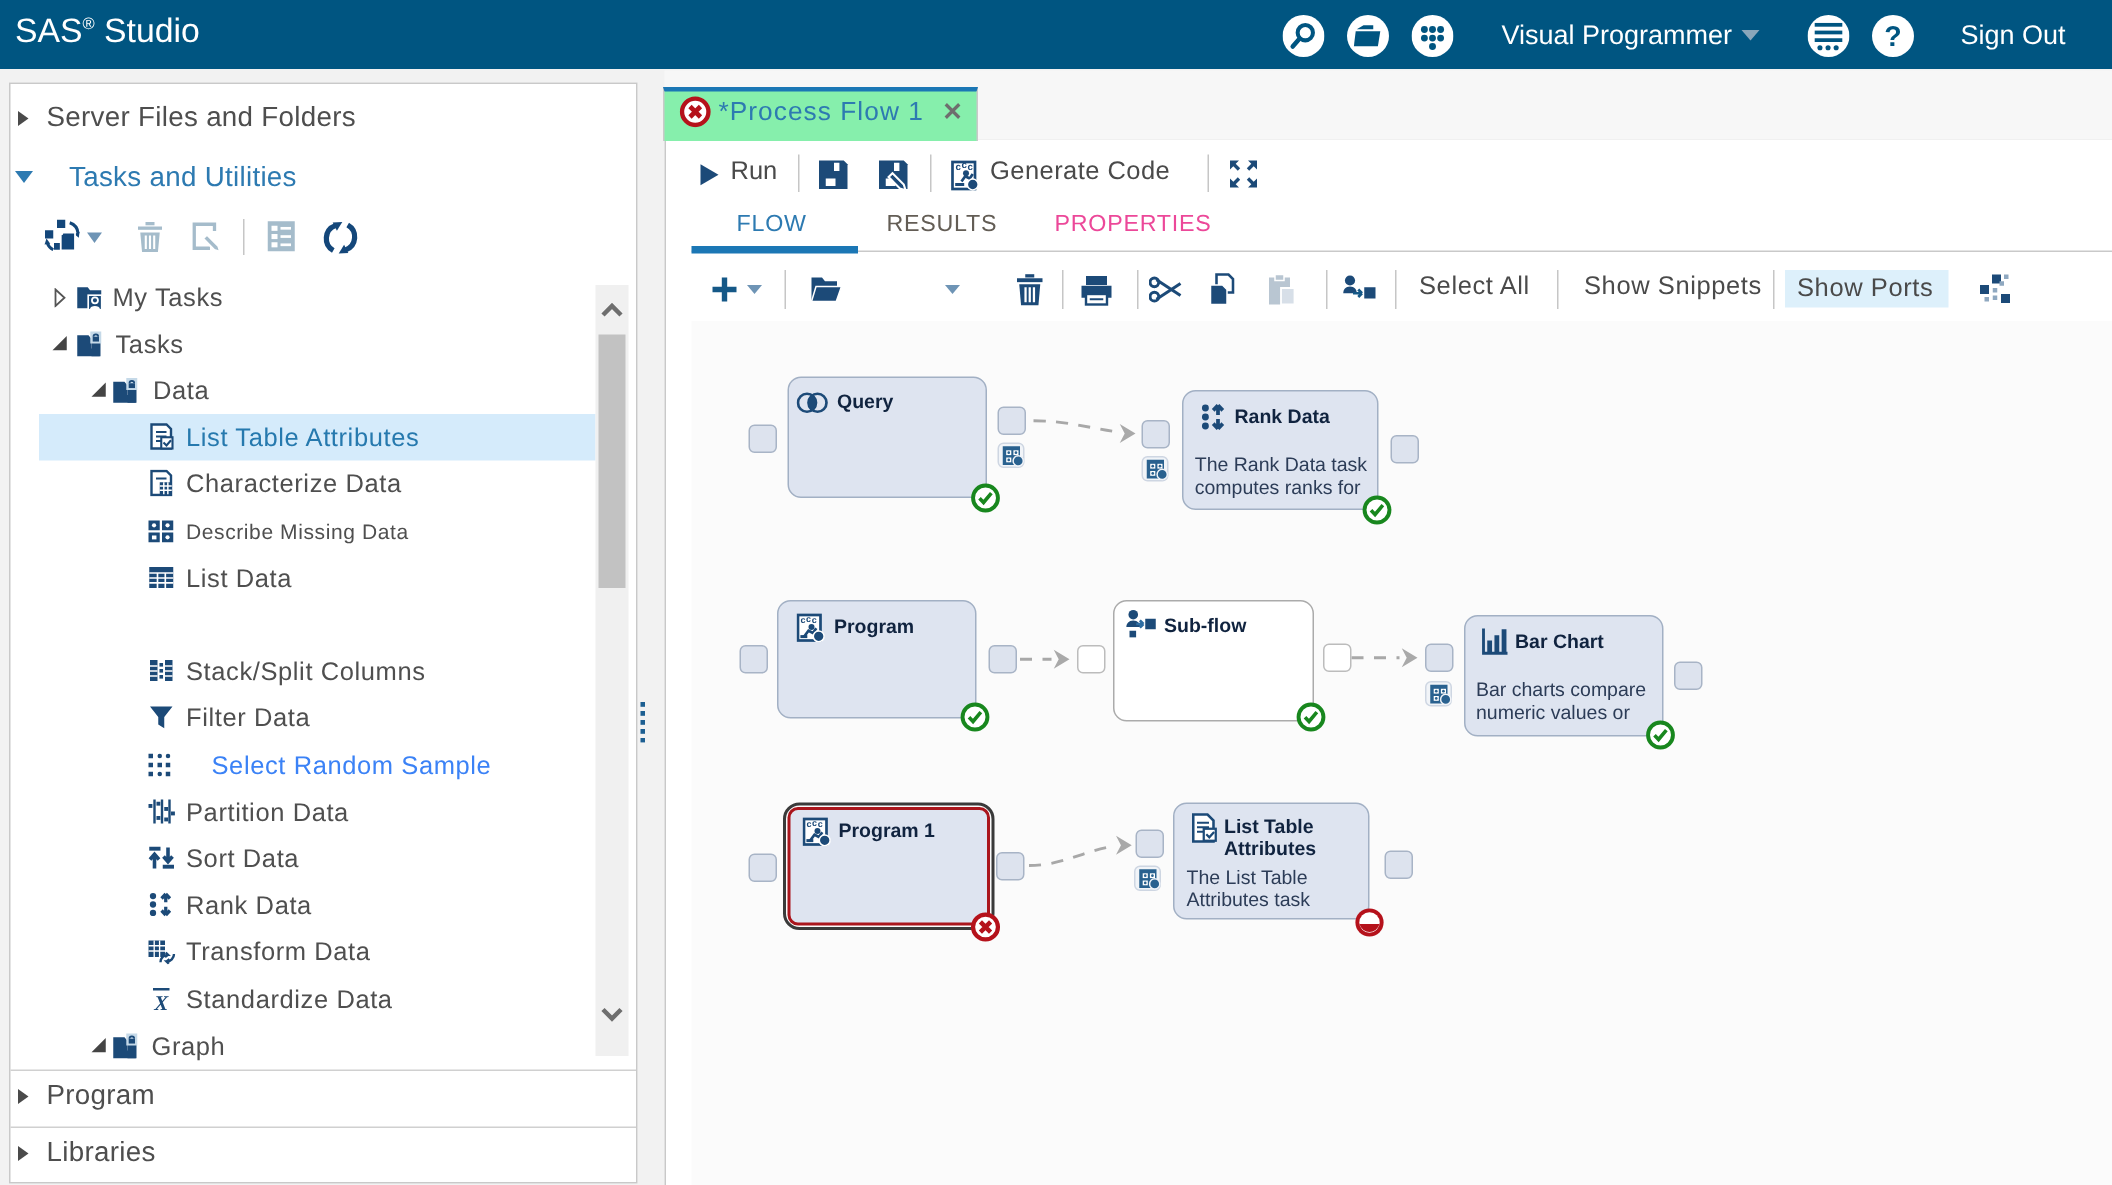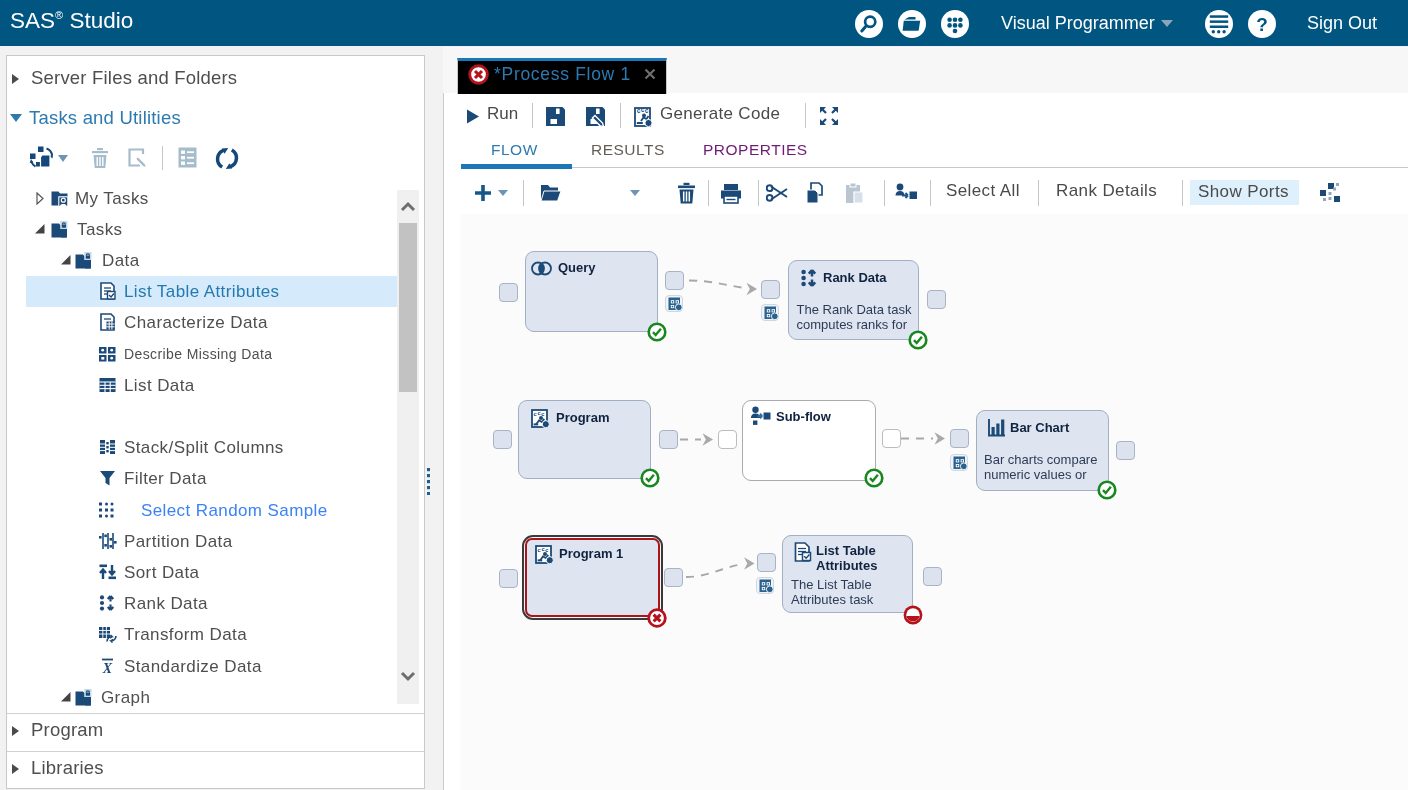--- a/index.html
+++ b/index.html
@@ -2,21 +2,21 @@
 <html><head>
 <meta charset="utf-8">
 <style>
 html,body{margin:0;padding:0;}
 body{font-family:"Liberation Sans",sans-serif;width:1408px;height:790px;overflow:hidden;background:#f2f2f2;position:relative;}
 .abs{position:absolute;}
 #topbar{position:absolute;left:0;top:0;width:1408px;height:46px;background:#005581;color:#fff;}
 #leftpanel{position:absolute;left:6px;top:55px;width:419px;height:734px;background:#fff;border:1px solid #c9c9c9;box-sizing:border-box;}
 #mainpanel{position:absolute;left:443px;top:93px;width:965px;height:697px;background:#fff;border-left:1px solid #c9c9c9;box-sizing:border-box;}
 #tabstrip-bg{position:absolute;left:443px;top:47px;width:965px;height:46px;background:#f7f7f7;border-bottom:1px solid #c9c9c9;}
-#tab1{position:absolute;left:442px;top:58px;width:210px;height:36px;background:#000000;border:1px solid #c9c9c9;border-bottom:none;border-top:3px solid #1b77b5;box-sizing:border-box;margin-left:15px;}
+#tab1{position:absolute;left:442px;top:58px;width:210px;height:36px;background:#86efac;border:1px solid #c9c9c9;border-bottom:none;border-top:3px solid #1b77b5;box-sizing:border-box;}
 .vsep{position:absolute;width:1px;background:#c6c6c6;}
 .hline{position:absolute;height:1px;background:#d0d0d0;}
 .tri-r{display:inline-block;width:0;height:0;border-top:5px solid transparent;border-bottom:5px solid transparent;border-left:7px solid #4a4a4a;}
 .tri-d{display:inline-block;width:0;height:0;border-left:6px solid transparent;border-right:6px solid transparent;border-top:8px solid #2d7ab1;}
 .node{position:absolute;background:#dee4f0;border:1.5px solid #a2b0c4;border-radius:9px;box-sizing:border-box;}
 .port{position:absolute;width:19px;height:19px;border:1.5px solid #a8b4c6;border-radius:4px;background:#dde3ee;box-sizing:border-box;}
 .wport{position:absolute;width:19px;height:19px;border:1.5px solid #bcbcbc;border-radius:4px;background:#fff;box-sizing:border-box;}
 .ntitle{position:absolute;font-size:13px;font-weight:bold;color:#10233f;white-space:nowrap;}
 .nbody{position:absolute;font-size:13px;color:#2c3c57;line-height:14.5px;white-space:nowrap;}
 .dicon{position:absolute;width:18px;height:17px;border:1px solid #ced6e2;border-radius:4px;background:#f1f4f8;box-sizing:border-box;}
@@ -71,21 +71,21 @@
     </svg>
   <div class="abs" style="left:1307px;top:13px;font-size:18px;">Sign Out</div>
 </div>
 <div id="tabstrip-bg"></div>
 <div id="leftpanel">
 
   <div class="abs" style="left:5px;top:7px;width:400px;height:30px;font-size:18.5px;letter-spacing:0.2px;color:#4e4e4e;line-height:30px;">
     <span class="tri-r" style="margin-left:0px;"></span><span style="margin-left:12px;">Server Files and Folders</span>
   </div>
   <div class="abs" style="left:3px;top:47px;width:400px;height:30px;font-size:18.5px;letter-spacing:0.2px;color:#2d7ab1;line-height:30px;">
-    <span class="tri-d" style="vertical-align:2px;"></span><span style="margin-left:7px;">Tasks and Utilities</span>
+    <span class="tri-d" style="vertical-align:2px;"></span><span style="margin-left:24px;">Tasks and Utilities</span>
   </div>
   <div class="abs" style="left:0;top:89px;width:410px;height:30px;">
     <svg class="abs" style="left:22px;top:0px;" width="26" height="26" viewBox="0 0 26 26">
         <g fill="#14477a">
           <rect x="9" y="1.5" width="5.5" height="5.5"></rect>
           <rect x="1" y="8.5" width="5.5" height="5.5"></rect>
           <rect x="7" y="17" width="4.5" height="4.5"></rect>
         </g>
         <path d="M17.5 3.5 a8 8 0 0 1 5.5 7" fill="none" stroke="#14477a" stroke-width="2"></path>
         <path d="M23.5 13.5 l-3-2.5 3.5-1.5 z" fill="#14477a"></path>
@@ -431,21 +431,21 @@
         <g fill="#1c4a78">
           <path d="M1 1 h6 l-2.2 2.2 3 3 -1.6 1.6 -3-3 L1 7 z"></path>
           <path d="M19 1 v6 l-2.2-2.2 -3 3 -1.6-1.6 3-3 L13 1 z"></path>
           <path d="M1 19 v-6 l2.2 2.2 3-3 1.6 1.6 -3 3 L7 19 z"></path>
           <path d="M19 19 h-6 l2.2-2.2 -3-3 1.6-1.6 3 3 2.2-2.2 z"></path>
         </g>
       </svg>
 </div>
 <div class="abs" style="left:47px;top:48px;font-size:15.5px;letter-spacing:0.5px;color:#2d7ab1;">FLOW</div>
 <div class="abs" style="left:147px;top:48px;font-size:15.5px;letter-spacing:0.5px;color:#635d55;">RESULTS</div>
-<div class="abs" style="left:259px;top:48px;font-size:15.5px;letter-spacing:0.5px;color:#701a75;">PROPERTIES</div>
+<div class="abs" style="left:259px;top:48px;font-size:15.5px;letter-spacing:0.5px;color:#ec4899;">PROPERTIES</div>
 <div class="hline" style="left:17px;top:74px;width:947px;background:#c9c9c9;"></div>
 <div class="abs" style="left:17px;top:71px;width:111px;height:4.5px;background:#1b77b5;"></div>
 <div class="abs" style="left:0;top:76px;width:964px;height:45px;">
       <svg class="abs" style="left:29px;top:14px;" width="20" height="20" viewBox="0 0 20 20">
         <path d="M8.2 2 h3.6 v6.2 H18 v3.6 h-6.2 V18 H8.2 v-6.2 H2 V8.2 h6.2 z" fill="#155887"></path>
       </svg>
       <div class="abs" style="left:54px;top:21px;width:0;height:0;border-left:5px solid transparent;border-right:5px solid transparent;border-top:6.5px solid #6e94b5;"></div>
       <div class="vsep" style="left:79px;top:11px;height:26px;"></div>
       <svg class="abs" style="left:96px;top:15px;" width="22" height="18" viewBox="0 0 22 18">
         <path d="M1 1 h7 l2 2.5 h8 v13 h-17 z" fill="#1c4a78"></path>
@@ -491,21 +491,21 @@
       <div class="vsep" style="left:440px;top:11px;height:26px;"></div>
       <svg class="abs" style="left:450px;top:13px;" width="24" height="22" viewBox="0 0 24 22">
         <circle cx="6" cy="5" r="3.4" fill="#1c4a78"></circle>
         <path d="M6 9 c-3 0-4.5 2-4.5 4.5 h9 c0-2.5-1.5-4.5-4.5-4.5 z" fill="#1c4a78"></path>
         <rect x="15.5" y="9.5" width="7.5" height="7.5" fill="#1c4a78"></rect>
         <path d="M8 13.5 h6 m0 0 l-2.5-2.5 m2.5 2.5 l-2.5 2.5" stroke="#155887" stroke-width="1.8" fill="none"></path>
       </svg>
       <div class="vsep" style="left:486px;top:11px;height:26px;"></div>
       <div class="abs" style="left:502px;top:12px;font-size:17px;letter-spacing:0.4px;color:#4a4a4a;">Select All</div>
       <div class="vsep" style="left:594px;top:11px;height:26px;"></div>
-      <div class="abs" style="left:612px;top:12px;font-size:17px;letter-spacing:0.4px;color:#4a4a4a;">Rank Details</div>
+      <div class="abs" style="left:612px;top:12px;font-size:17px;letter-spacing:0.4px;color:#4a4a4a;">Show Snippets</div>
       <div class="vsep" style="left:738px;top:11px;height:26px;"></div>
       <div class="abs" style="left:746px;top:11px;width:109px;height:25px;background:#ddf0fb;"></div>
       <div class="abs" style="left:754px;top:13px;font-size:17px;letter-spacing:0.4px;color:#4a4a4a;">Show Ports</div>
       <svg class="abs" style="left:875px;top:13px;" width="22" height="22" viewBox="0 0 22 22">
         <g fill="#1c4a78">
           <rect x="1" y="8" width="6" height="6"></rect>
           <rect x="9" y="1" width="6" height="6"></rect>
           <rect x="15" y="14" width="6" height="6"></rect>
         </g>
         <g fill="#8fa8c0">

